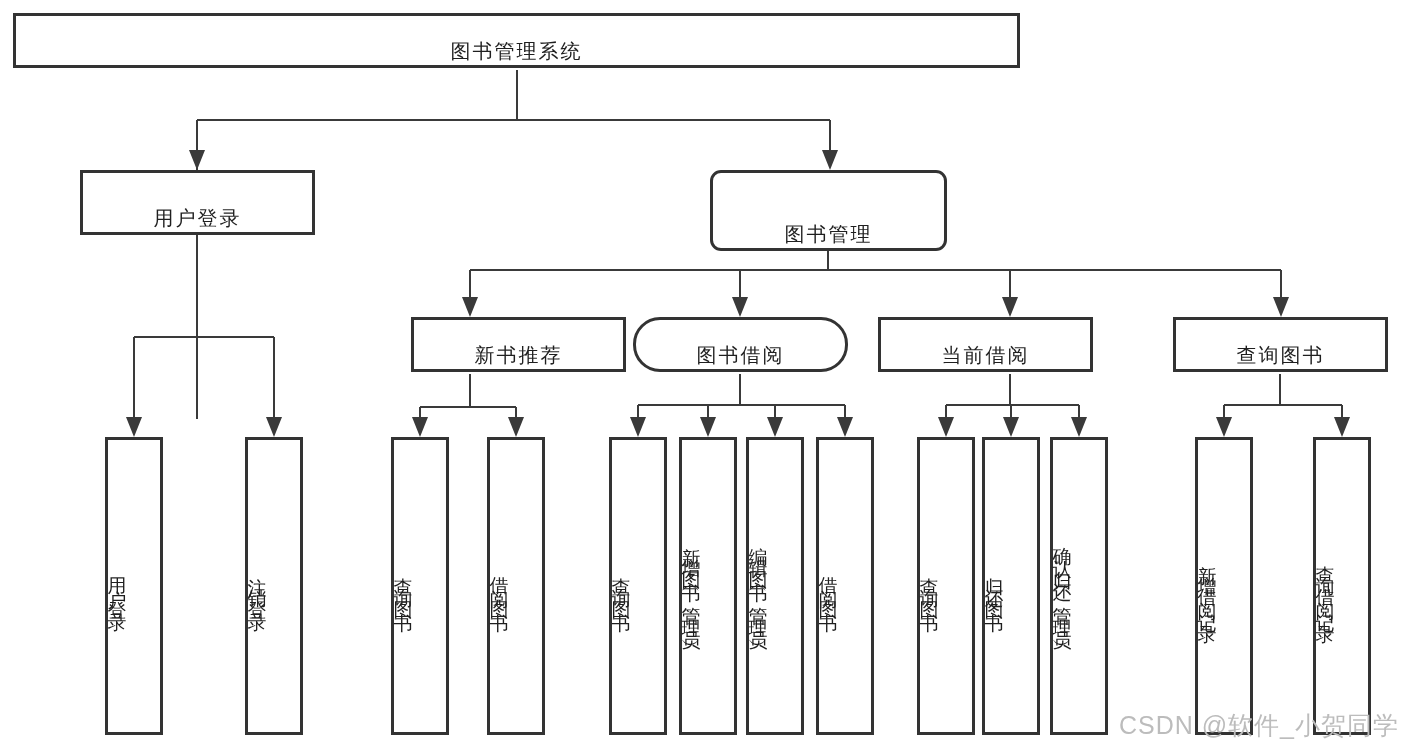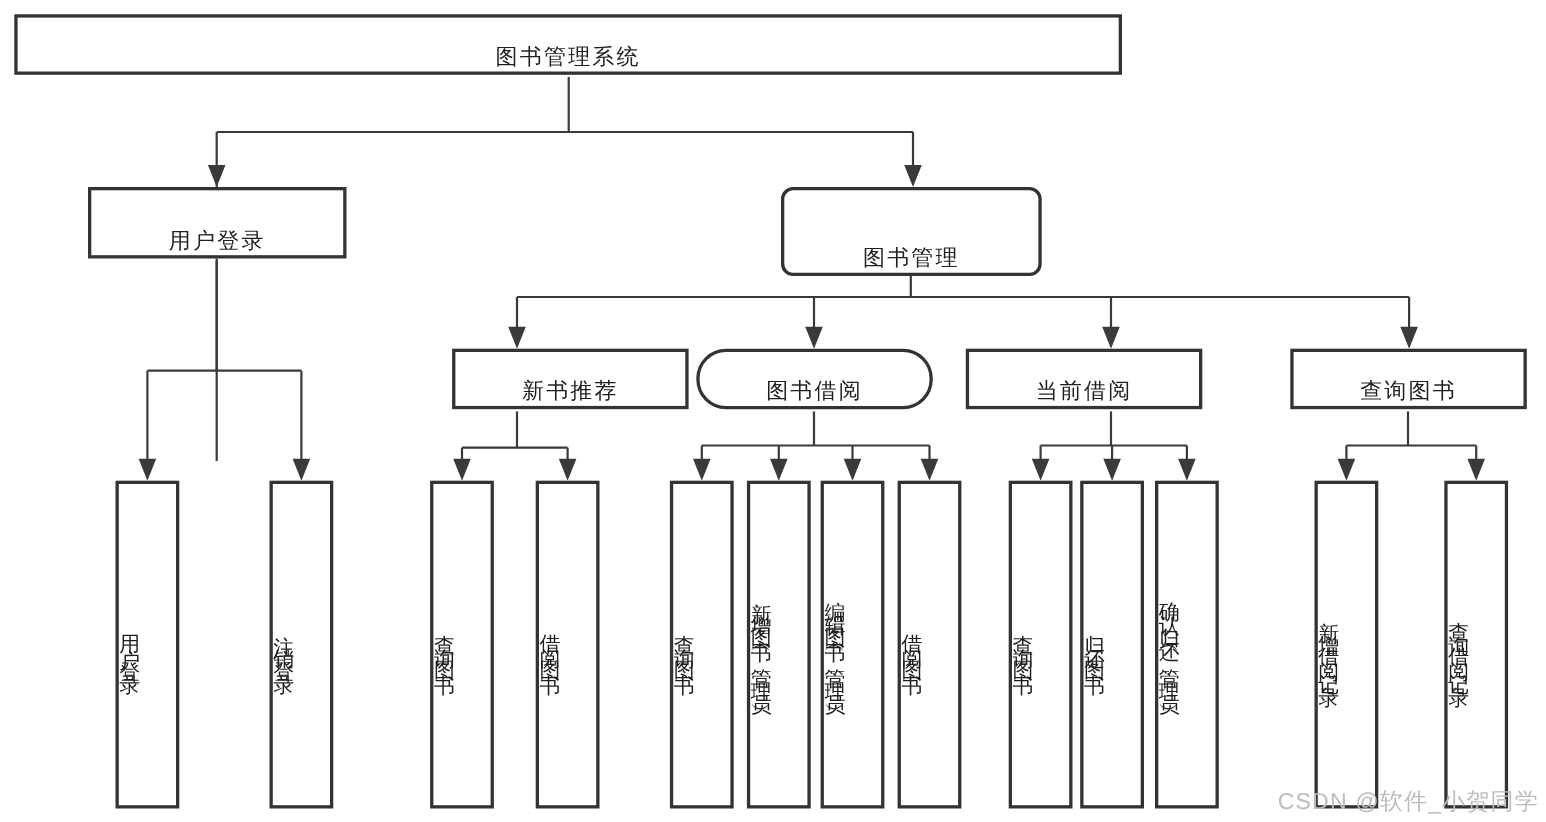--- a/index.html
+++ b/index.html
@@ -36,21 +36,21 @@
   .n-newbook{left:363px;margin-left:48px;} .n-bookborrow{left:633px;border-radius:27px;}
   .n-currentborrow{left:878px;} .n-borrowrecord{left:1173px;}
   
   .lf-1{left:105px;} .lf-2{left:245px;}
   .lf-3{left:391px;} .lf-4{left:487px;}
   .lf-5{left:609px;} .lf-6{left:679px;} .lf-7{left:746px;} .lf-8{left:816px;}
   .lf-9{left:917px;} .lf-10{left:982px;} .lf-11{left:1050px;}
   .lf-12{left:1195px;} .lf-13{left:1313px;}
   .watermark{
     position:absolute;right:6px;bottom:5px;z-index:2;
-    color:var(--watermark);font-size:21px;letter-spacing:1px;
+    color:var(--watermark);font-size:25px;letter-spacing:1px;
   }
 </style>
 </head>
 <body>
 
 <div class="canvas">
 
   <svg class="connectors" width="1405" height="747" viewBox="0 0 1405 747">
     <g>
       <path d="M517,70 V120"></path>

